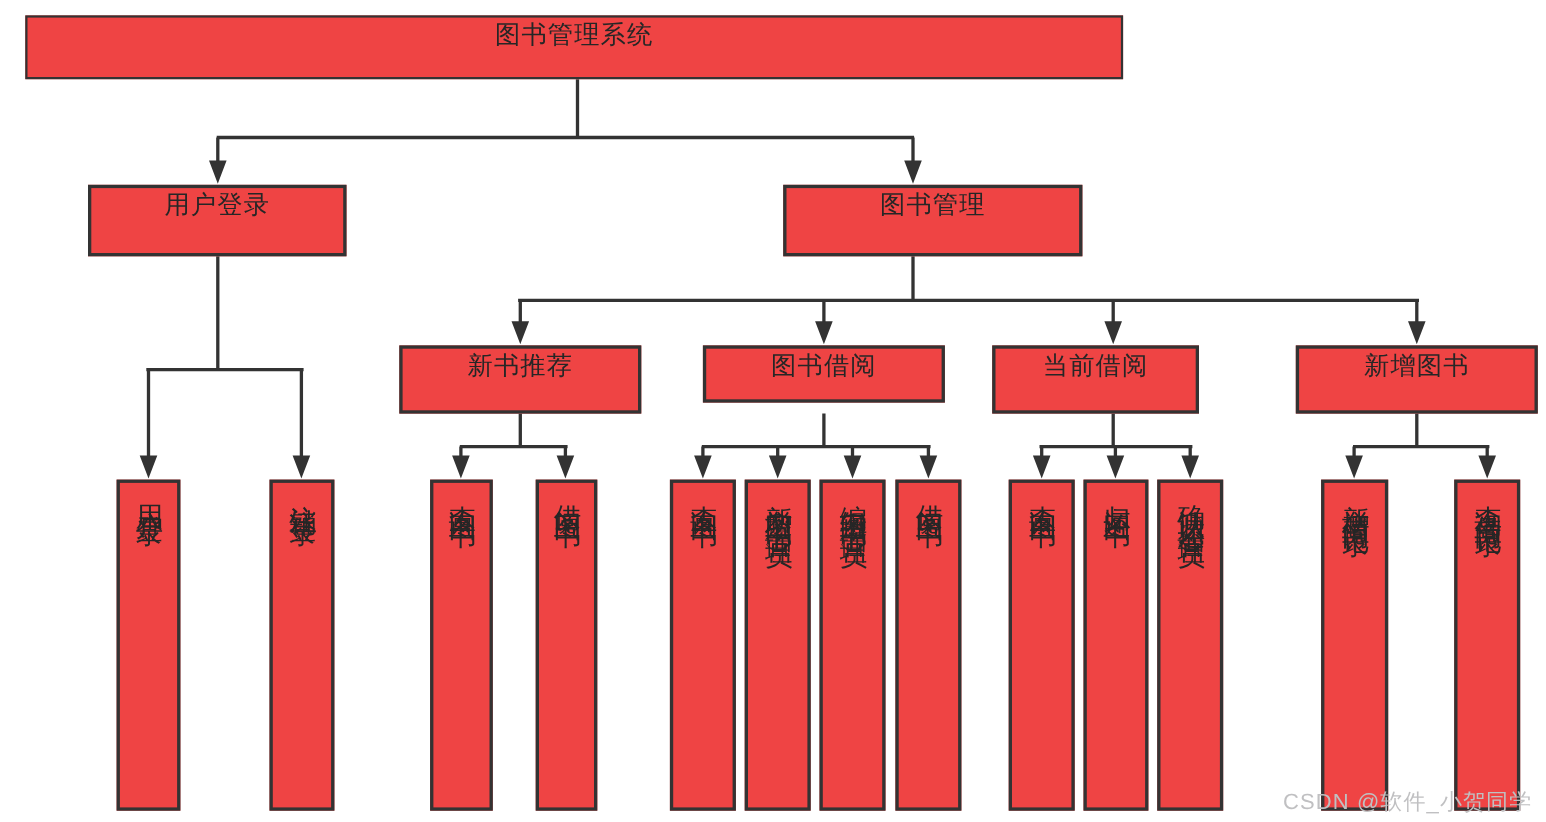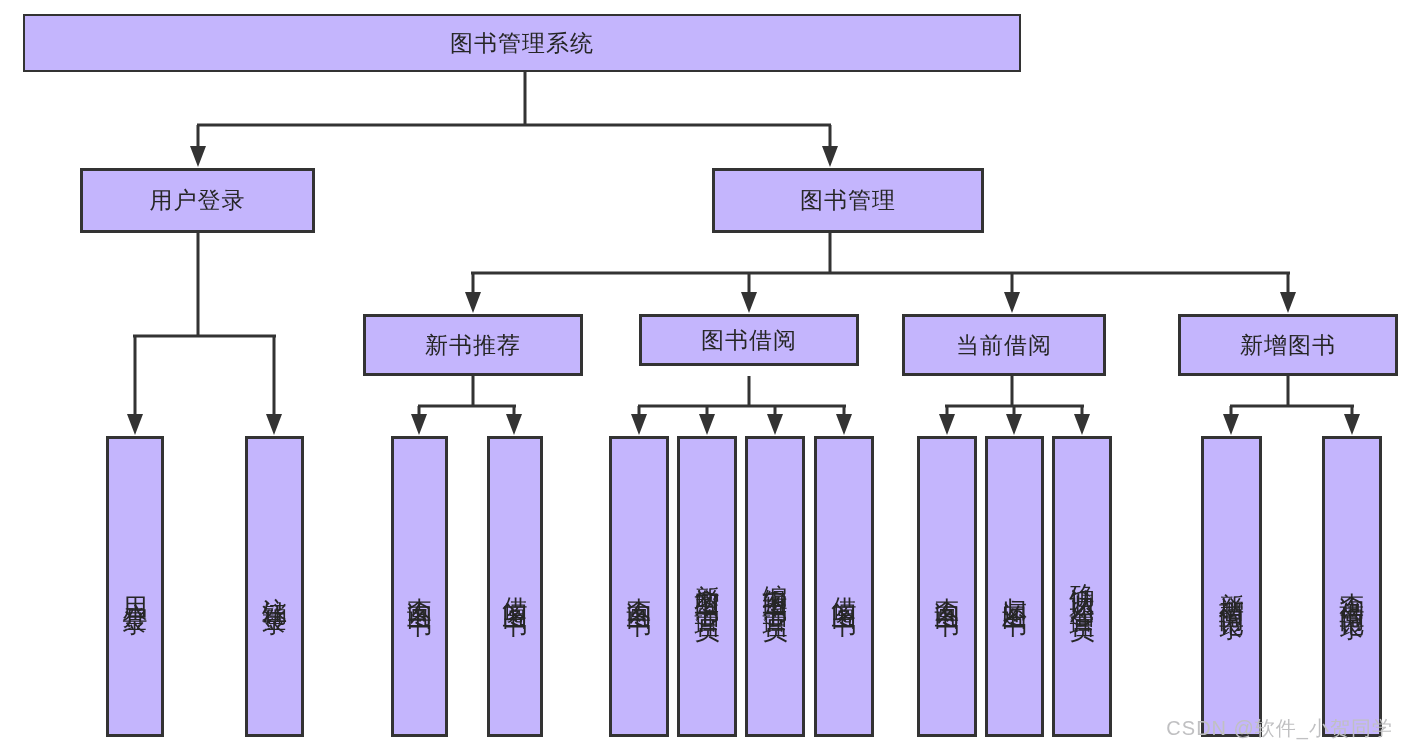--- a/index.html
+++ b/index.html
@@ -27,23 +27,22 @@
     stroke-width: 3;
   }
   .wires .ah {
     fill: #333333;
     stroke: none;
   }
   .box {
     position: absolute;
     box-sizing: border-box;
     border: 3px solid #333333;
-    background: #c4b5fd;
+    background: #ef4444;
     display: flex;
-    align-items: center;
     justify-content: center;
   }
   .box.root-box {
     border-width: 2.5px;
   }
   .box.h span {
     font-size: 23px;
     letter-spacing: 1px;
     white-space: nowrap;
   }
@@ -137,21 +136,21 @@
   <div class="box h" style="left:712px;top:168px;width:272px;height:65px">
     <span>图书管理</span>
   </div>
 
   <div class="box h" style="left:363px;top:314px;width:220px;height:62px">
     <span>新书推荐</span>
   </div>
   <div class="box h" style="left:639px;top:314px;width:220px;height:52px">
     <span>图书借阅</span>
   </div>
-  <div class="box h" style="left:902px;top:314px;width:204px;height:62px">
+  <div class="box h" style="left:902px;top:314px;width:188px;height:62px">
     <span>当前借阅</span>
   </div>
   <div class="box h" style="left:1178px;top:314px;width:220px;height:62px">
     <span>新增图书</span>
   </div>
 
   <div class="box v" style="left:106px;top:436px;width:58px;height:301px">
     <span>用户登录</span>
   </div>
   <div class="box v" style="left:245px;top:436px;width:59px;height:301px">

